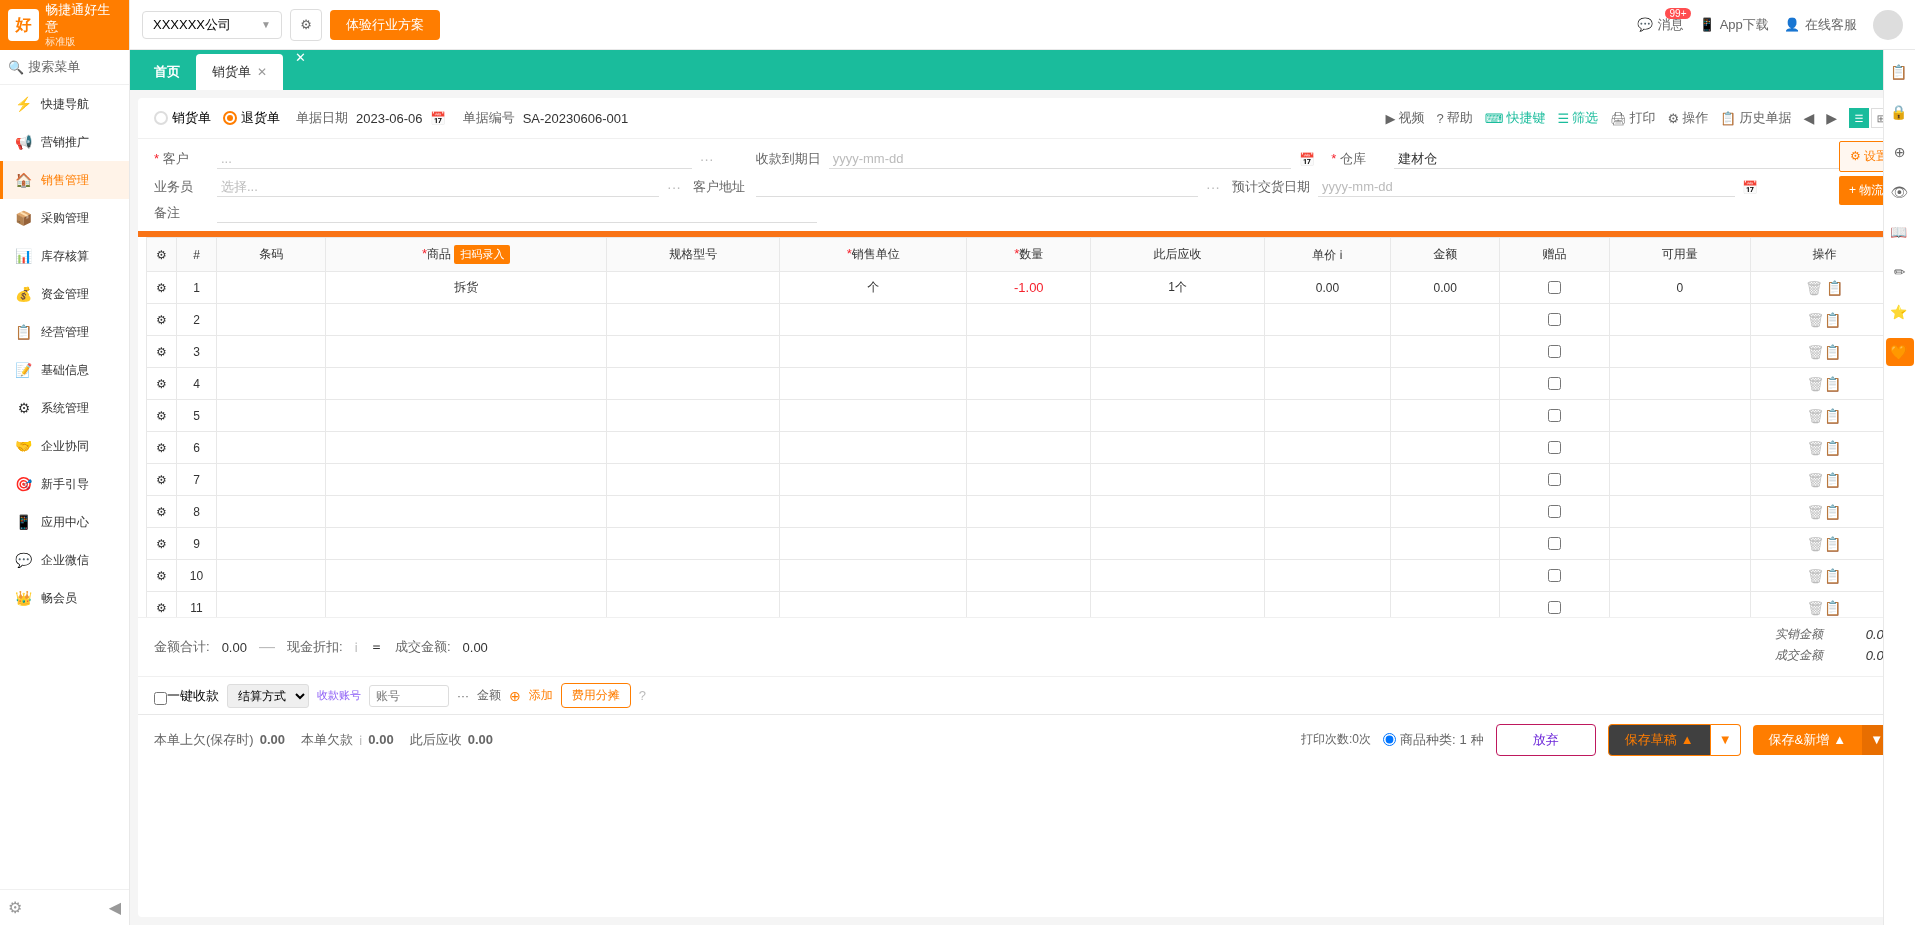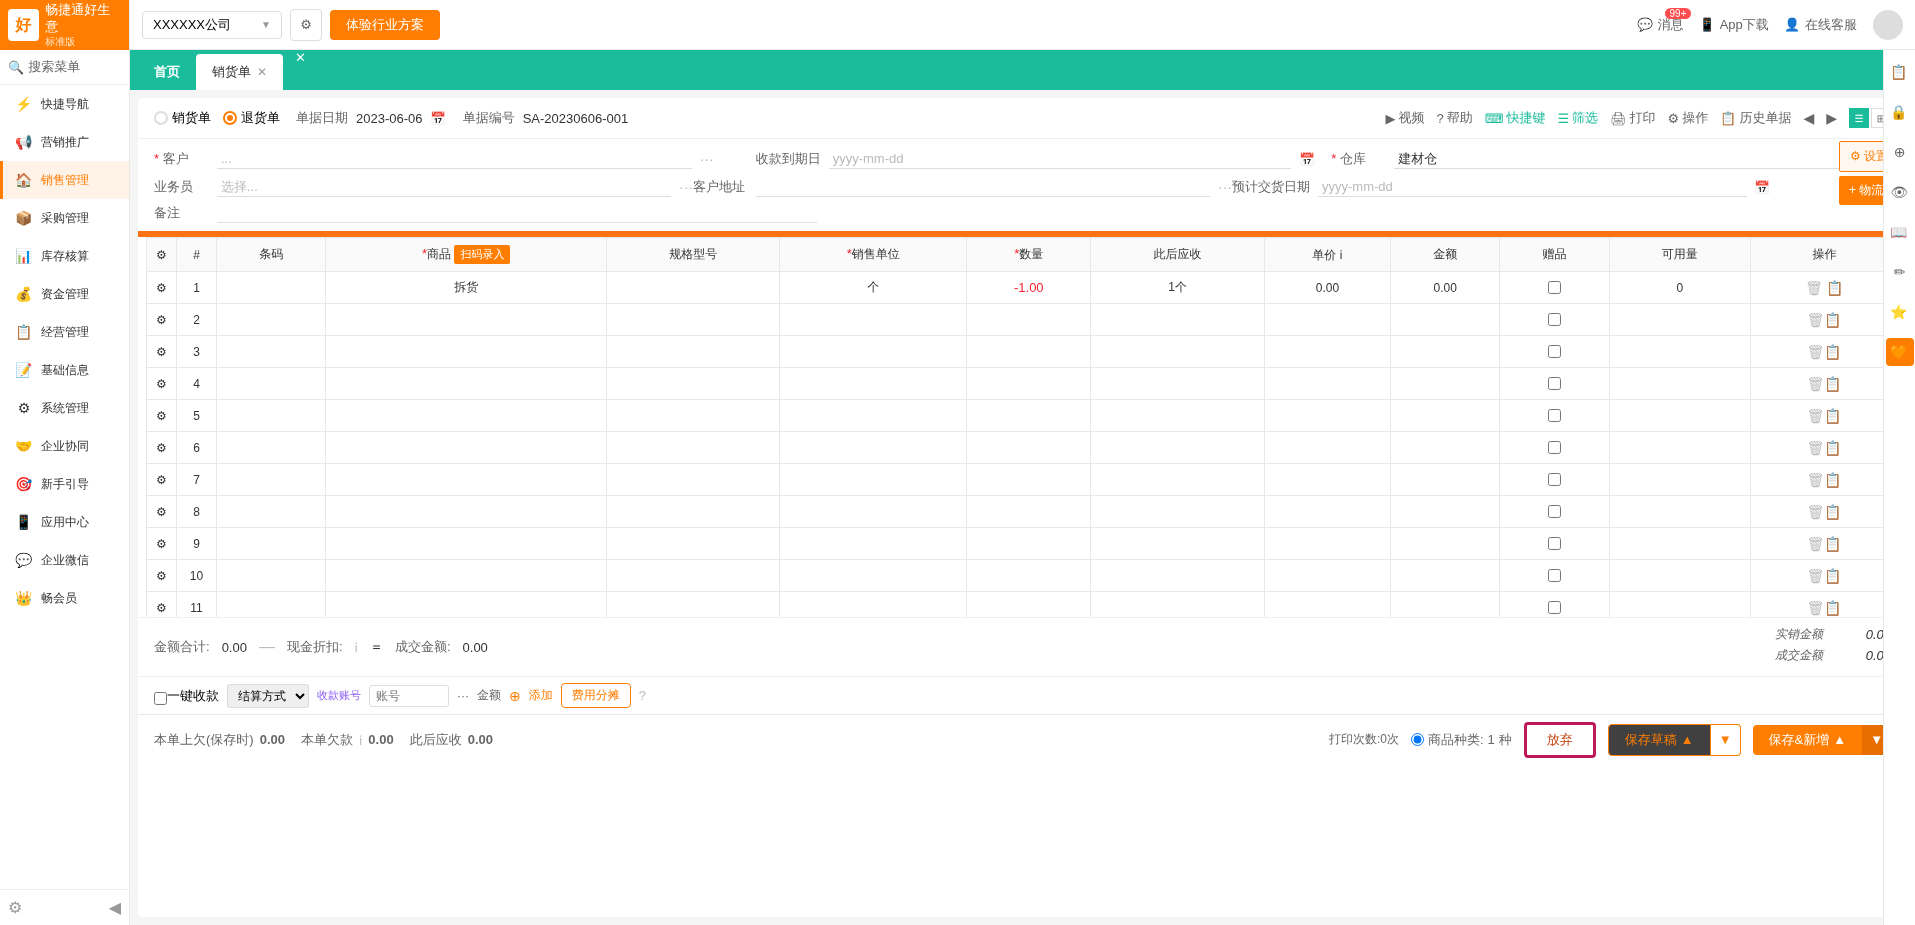--- a/index.html
+++ b/index.html
@@ -91,21 +91,21 @@
     .expense-btn { border: 1px solid #ff7d00; color: #ff7d00; background: #fff; border-radius: 4px; padding: 3px 10px; cursor: pointer; font-size: 12px; }
     .question-icon { color: #bbb; cursor: pointer; }
     .add-icon { color: #ff7d00; cursor: pointer; font-size: 14px; }
 
     
     .bottom-bar { height: 50px; background: #fff; border-top: 1px solid #e8e8e8; display: flex; align-items: center; padding: 0 16px; gap: 16px; }
     .bottom-info { display: flex; align-items: center; gap: 6px; color: #666; font-size: 12px; }
     .bottom-right { margin-left: auto; display: flex; align-items: center; gap: 12px; }
     .print-info { color: #666; font-size: 12px; }
     .product-type { display: flex; align-items: center; gap: 4px; color: #666; font-size: 12px; }
-    .discard-btn { border: 3px solid #be185d; background: #fff; color: #c2410c; border-radius: 4px; padding: 6px 20px; cursor: pointer; font-size: 13px; }
+    .discard-btn { border: 1px solid #be185d; background: #fff; color: #6d28d9; border-radius: 4px; padding: 6px 36px; cursor: pointer; font-size: 13px; }
     .save-draft-btn { border: 1px solid #ff7d00; background: #404040; color: #ff7d00; border-radius: 4px 0 0 4px; padding: 6px 16px; cursor: pointer; font-size: 13px; display: flex; align-items: center; gap: 4px; }
     .save-draft-dropdown { border: 1px solid #ff7d00; border-left: none; background: #fff; color: #ff7d00; border-radius: 0 4px 4px 0; padding: 6px 8px; cursor: pointer; }
     .save-new-btn { background: #ff7d00; color: #fff; border: none; border-radius: 4px 0 0 4px; padding: 6px 16px; cursor: pointer; font-size: 13px; display: flex; align-items: center; gap: 4px; }
     .save-new-dropdown { background: #e86e00; color: #fff; border: none; border-radius: 0 4px 4px 0; padding: 6px 8px; cursor: pointer; }
 
     
     .right-fixed { width: 32px; background: #fff; border-left: 1px solid #e8e8e8; display: flex; flex-direction: column; align-items: center; padding: 8px 0; gap: 12px; position: fixed; right: 0; top: 50px; bottom: 0; }
     .right-fixed-btn { width: 28px; height: 28px; display: flex; align-items: center; justify-content: center; cursor: pointer; color: #666; font-size: 14px; border-radius: 4px; }
     .right-fixed-btn.orange { background: #ff7d00; color: #fff; }
 
@@ -318,21 +318,21 @@
           <input class="field-input" type="text" value="建材仓" style="flex: 1 1 0%; border-top: none; border-right: none; border-left: none; border-image: initial; border-bottom: 1px solid rgb(221, 221, 221); outline: none; padding: 2px 4px;">
           <span class="field-dots">···</span>
         </div>
 
         <div style="position:absolute; right:8px; top:2px; display:flex; flex-direction:column; gap:4px;">
           <button class="fr-btn setup">⚙ 设置</button>
           <button class="fr-btn logistics">+ 物流</button>
         </div>
       </div>
 
-      <div style="padding: 8px 16px 0; display: flex; gap: 0;">
+      <div style="padding: 8px 16px 0; display: flex; gap: 12px;">
         <div style="flex:1; display:flex; align-items:center; gap:8px;">
           <span class="field-label">业务员</span>
           <input class="field-input" type="text" placeholder="选择..." style="flex: 1 1 0%; border-top: none; border-right: none; border-left: none; border-image: initial; border-bottom: 1px solid rgb(221, 221, 221); outline: none; padding: 2px 4px;">
           <span class="field-dots">···</span>
         </div>
         <div style="flex:1; display:flex; align-items:center; gap:8px;">
           <span class="field-label">客户地址</span>
           <input class="field-input" type="text" style="flex: 1 1 0%; border-top: none; border-right: none; border-left: none; border-image: initial; border-bottom: 1px solid rgb(221, 221, 221); outline: none; padding: 2px 4px;">
           <span class="field-dots">···</span>
         </div>

